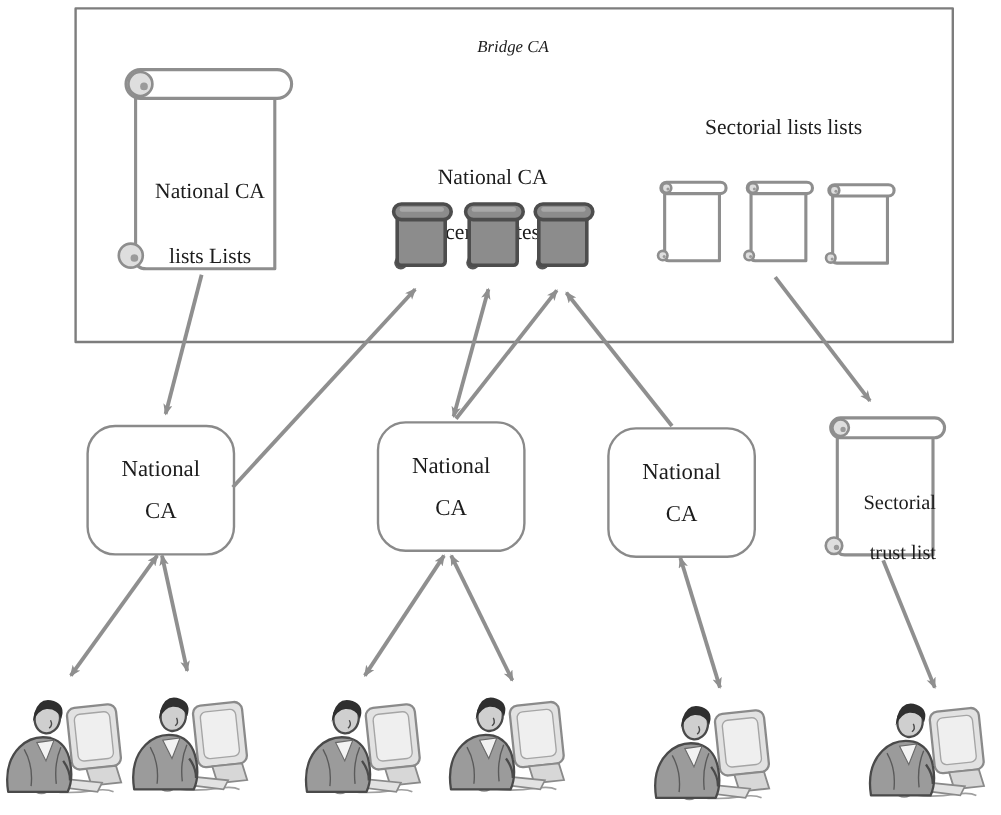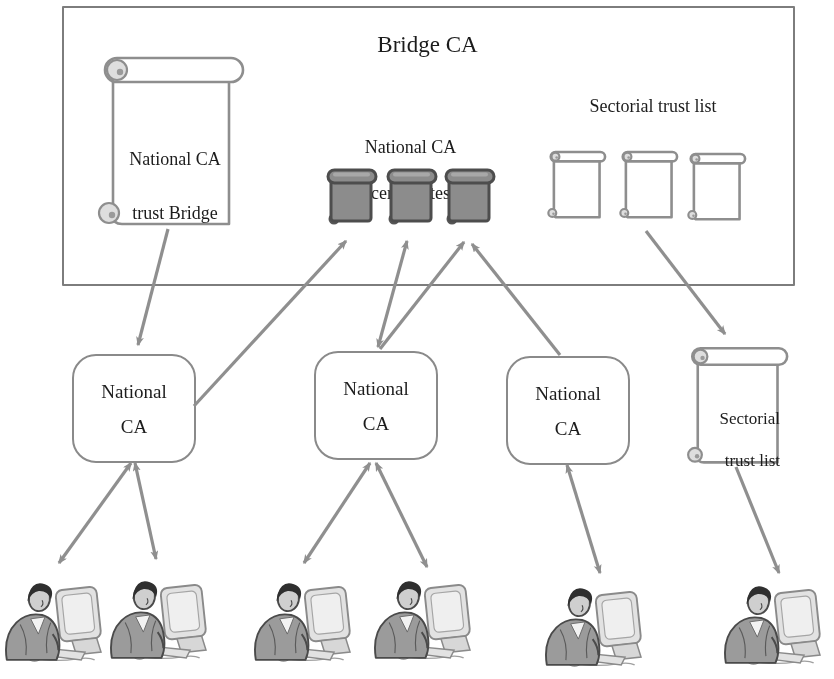--- a/index.html
+++ b/index.html
@@ -5,21 +5,21 @@
   html,body{margin:0;padding:0;background:#fff;}
   .stage{
     position:relative;width:834px;height:679px;background:#ffffff;overflow:hidden;
     font-family:"Liberation Serif","DejaVu Serif",serif;color:#1c1c1c;
   }
   .lbl{position:absolute;text-align:center;line-height:1.22;white-space:pre-line;}
   .bridge-box{
     position:absolute;left:62px;top:6px;width:729px;height:276px;
     border:2px solid #7d7d7d;background:#fff;z-index:1;border-radius:1px;
   }
-  .bridge-title{left:340px;top:31px;width:175px;font-size:23px;z-index:3;}
+  .bridge-title{left:340px;top:31px;width:175px;font-size:14px;z-index:3;font-style:italic;}
   .cert-label{left:328px;top:113px;width:165px;font-size:18px;line-height:23px;z-index:3;}
   .sect-label{left:558px;top:96px;width:190px;font-size:18px;z-index:3;}
   .scroll-text-big{left:104px;top:119px;width:142px;font-size:18px;line-height:27px;z-index:4;}
   .nca-box{
     position:absolute;width:120px;height:105px;background:#fff;
     border:2.5px solid #8a8a8a;border-radius:24px;z-index:3;
     display:flex;flex-direction:column;align-items:center;justify-content:center;
     font-size:19px;line-height:35px;text-align:center;
   }
   .nca1{left:72px;top:354px;}
@@ -81,38 +81,38 @@
   </svg>
 
   <div class="bridge-box"></div>
   <div class="lbl bridge-title">Bridge CA</div>
 
   <svg class="shape" style="left:88px;top:52px;" width="170" height="180">
     <use href="#scroll-sym"></use>
   </svg>
   <div class="lbl scroll-text-big">
     <span>National CA</span><br>
-    <span>trust Bridge</span>
+    <span>lists Lists</span>
   </div>
 
   <div class="lbl cert-label">
     <span>National CA</span><br>
     <span>certificates</span>
   </div>
   <svg class="shape" style="left:326px;top:168px;" width="52" height="58">
       <use href="#cert-sym"></use>
     </svg>
   <svg class="shape" style="left:386px;top:168px;" width="52" height="58">
       <use href="#cert-sym"></use>
     </svg>
   <svg class="shape" style="left:444px;top:168px;" width="52" height="58">
       <use href="#cert-sym"></use>
     </svg>
 
-  <div class="lbl sect-label">Sectorial trust list</div>
+  <div class="lbl sect-label">Sectorial lists lists</div>
   <svg class="shape" style="left:546px;top:139px;" width="63" height="92">
       <use href="#scroll-sym"></use>
     </svg>
   <svg class="shape" style="left:618px;top:139px;" width="63" height="92">
       <use href="#scroll-sym"></use>
     </svg>
   <svg class="shape" style="left:686px;top:141px;" width="63" height="92">
       <use href="#scroll-sym"></use>
     </svg>
 

